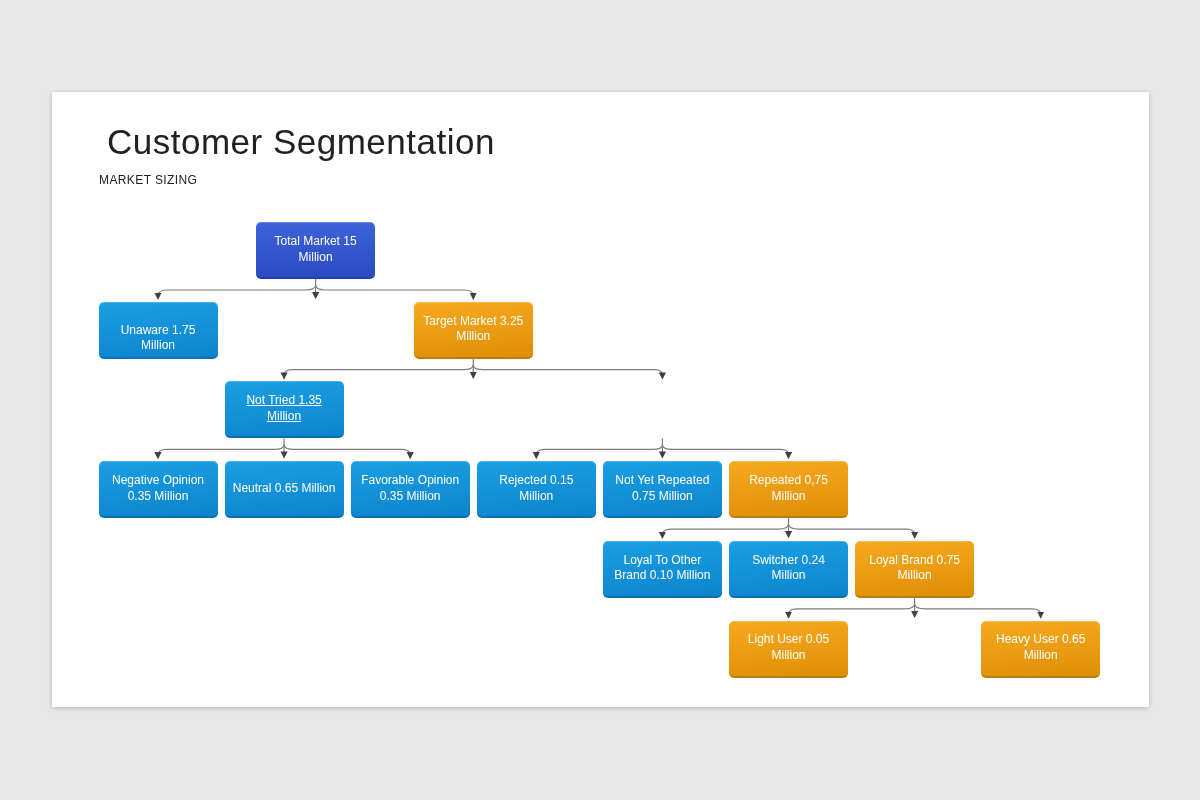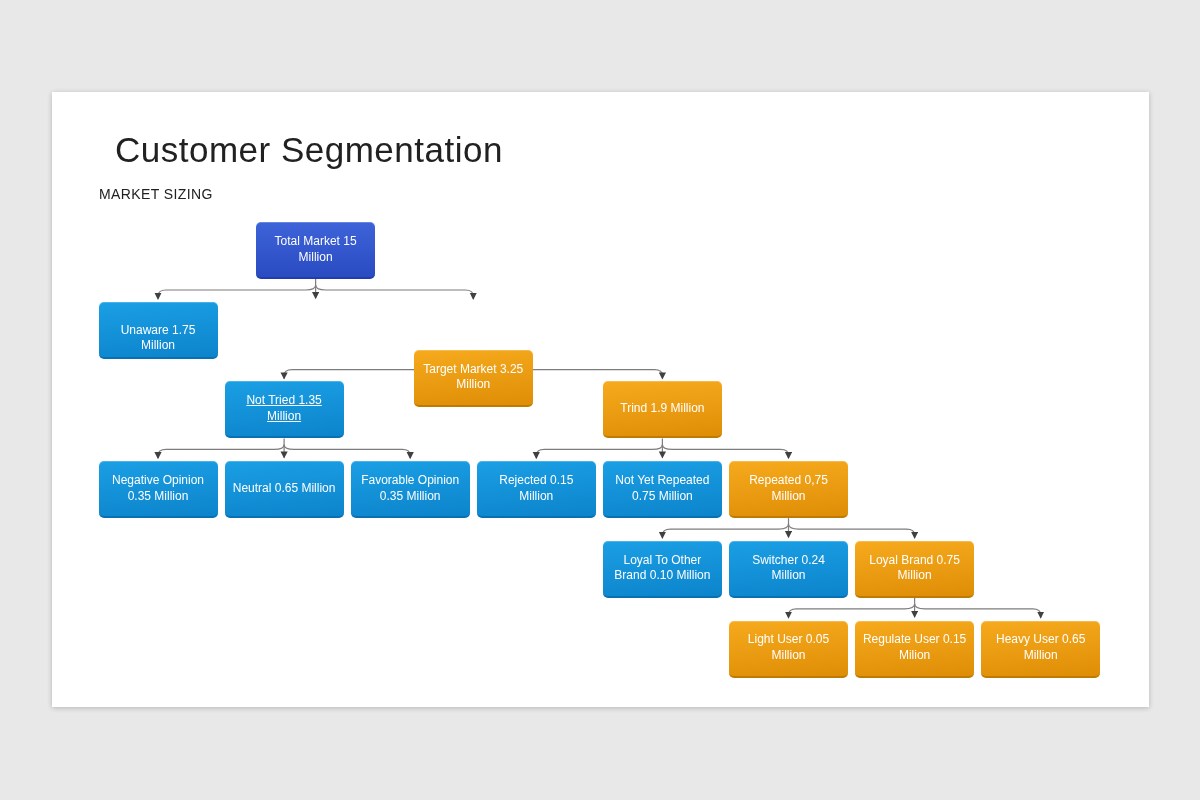--- a/index.html
+++ b/index.html
@@ -1,23 +1,23 @@
 <!DOCTYPE html>
 <html style="--page_background: #e8e8e8; --slide_background: #ffffff; --title_text: #212121; --node_text: #ffffff; --royal_top: #3e63d8; --royal_bottom: #2a4bc2; --royal_edge: #1f3db0; --blue_top: #1b9fe4; --blue_bottom: #0c84cc; --blue_edge: #0a70b4; --orange_top: #f7aa1e; --orange_bottom: #de8e06; --orange_edge: #bf7a00; --connector_line: #7d7d7d; --connector_arrow: #404040;"><head>
 <meta charset="utf-8">
 <style>
   html,body{margin:0;padding:0;}
   body{font-family:"Liberation Sans",sans-serif;}
   .page{position:relative;width:1200px;height:800px;background:var(--page_background,#e8e8e8);overflow:hidden;}
   .slide{position:absolute;left:52px;top:92px;width:1097px;height:615px;background:var(--slide_background,#fff);
          box-shadow:0 1px 5px rgba(0,0,0,.22);}
-  .title{position:absolute;left:47px;top:22px;margin:16px;font-size:35px;font-weight:400;
+  .title{position:absolute;left:47px;top:22px;margin:8px;font-size:35px;font-weight:400;
          color:var(--title_text,#212121);letter-spacing:.5px;}
-  .subtitle{position:absolute;left:47px;top:81px;font-size:14px;font-weight:400;
-         color:var(--title_text,#212121);letter-spacing:.4px;margin-top:13px;}
+  .subtitle{position:absolute;left:47px;top:81px;font-size:12px;font-weight:400;
+         color:var(--title_text,#212121);letter-spacing:.4px;}
   .diagram{position:absolute;left:0;top:0;width:1097px;height:462px;padding-left:19px;}
   #connectors{position:absolute;left:0;top:0;pointer-events:none;}
   .ln{stroke:var(--connector_line,#7d7d7d);stroke-width:1.2;fill:none;stroke-linejoin:round;}
   .ar{marker-end:url(#ah);}
   #ah path{fill:var(--connector_arrow,#404040);}
   #nodes{position:absolute;left:0;top:0;width:100%;height:100%;}
   .node{position:absolute;width:119px;height:57px;box-sizing:border-box;border-radius:5px;
         display:flex;align-items:center;justify-content:center;text-align:center;
         color:var(--node_text,#fff);font-size:12px;line-height:1.3;padding:3px 7px;
         box-shadow:inset 0 1px 0 rgba(255,255,255,.22);}
@@ -69,28 +69,25 @@
             <path class="ln ar" d="M862.5999999999999,511.79999999999995 Q862.5999999999999,516.8 872.5999999999999,516.8 L980.6999999999999,516.8 Q988.6999999999999,516.8 988.6999999999999,522.8 L988.6999999999999,525.5"></path>
           </g>
       </svg>
       <div id="nodes">
           <div class="node royal" style="left: 204.125px; top: 130px;">
             <span>Total Market 15 Million</span>
           </div>
           <div class="node blue" style="left: 46.5px; top: 209.7px; align-items: flex-end;">
             <span>Unaware 1.75 Million</span>
           </div>
-          <div class="node orange" style="left: 361.75px; top: 209.7px; margin-top: 48px;">
+          <div class="node orange" style="left: 361.75px; top: 209.7px;">
             <span>Target Market 3.25 Million</span>
           </div>
           <div class="node blue" style="left: 172.6px; top: 289.4px; text-decoration: underline;">
             <span>Not Tried 1.35 Million</span>
-          </div>
-          <div class="node orange" style="left: 550.9px; top: 289.4px;">
-            <span>Trind 1.9 Million</span>
           </div>
           <div class="node blue" style="left: 46.5px; top: 369.1px;">
             <span>Negative Opinion 0.35 Million</span>
           </div>
           <div class="node blue" style="left: 172.6px; top: 369.1px;">
             <span>Neutral 0.65 Million</span>
           </div>
           <div class="node blue" style="left: 298.7px; top: 369.1px;">
             <span>Favorable Opinion 0.35 Million</span>
           </div>
@@ -108,22 +105,19 @@
           </div>
           <div class="node blue" style="left: 677px; top: 448.8px;">
             <span>Switcher 0.24 Million</span>
           </div>
           <div class="node orange" style="left: 803.1px; top: 448.8px;">
             <span>Loyal Brand 0.75 Million</span>
           </div>
           <div class="node orange" style="left: 677px; top: 528.5px;">
             <span>Light User 0.05 Million</span>
           </div>
-          <div class="node orange" style="left: 803.1px; top: 528.5px;">
-            <span>Regulate User 0.15 Milion</span>
-          </div>
           <div class="node orange" style="left: 929.2px; top: 528.5px; text-align: center;">
             <span>Heavy User 0.65 Million</span>
           </div>
         </div>
     </div>
   </div>
 </div>
 
 </body></html>

